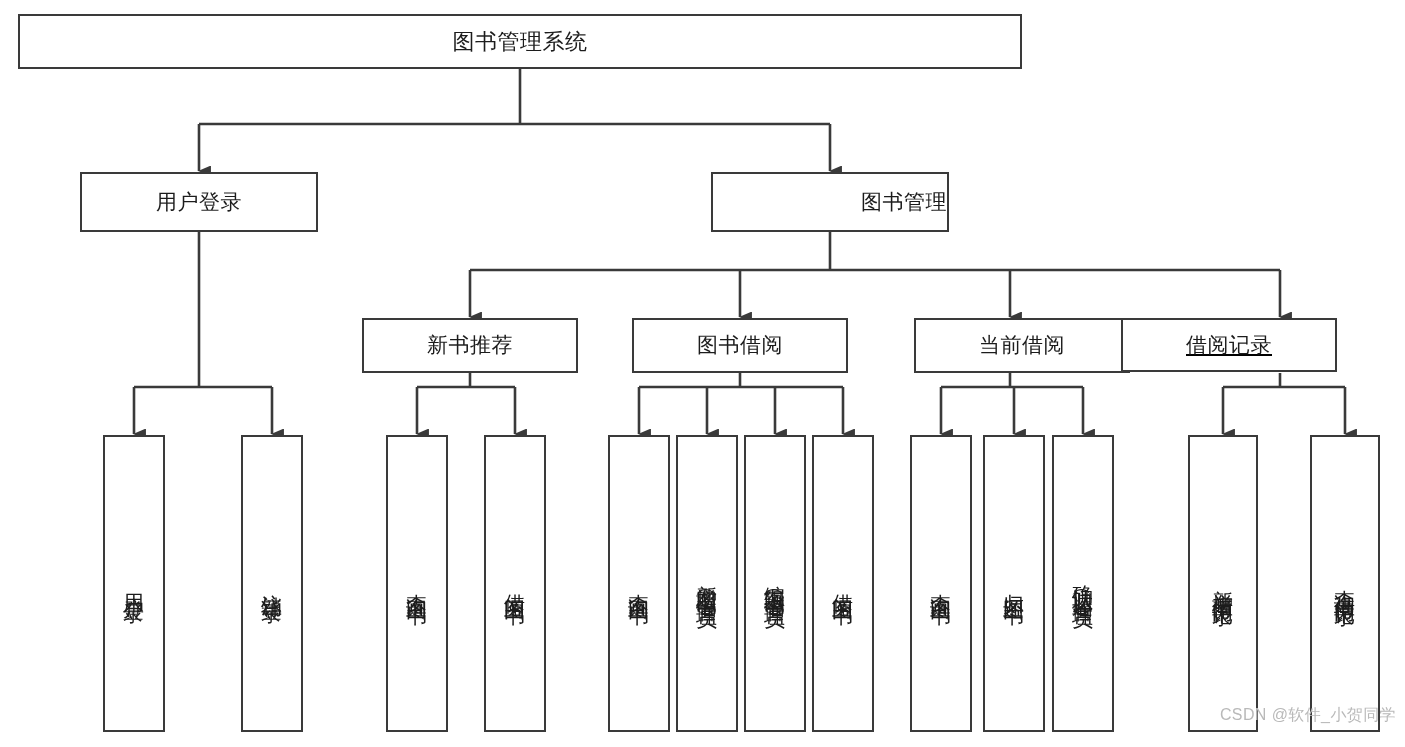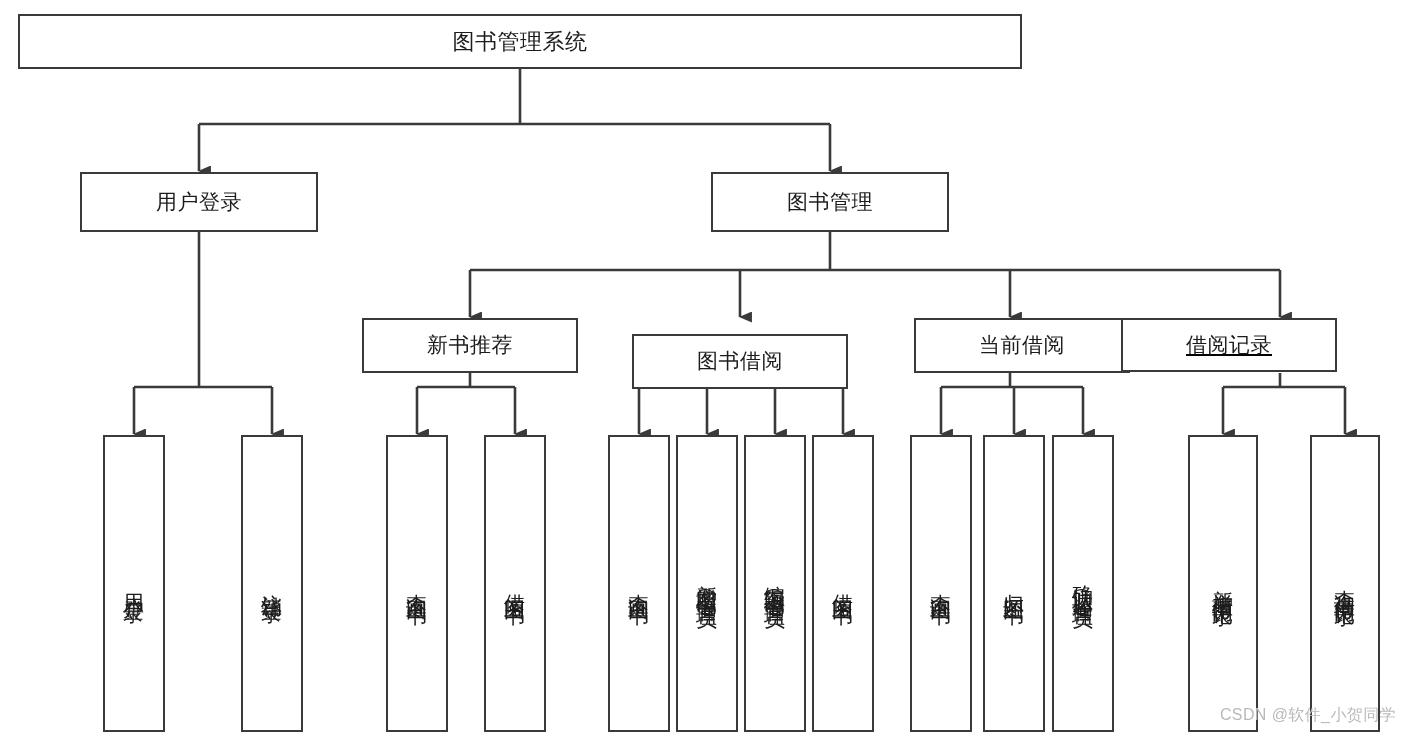--- a/index.html
+++ b/index.html
@@ -120,27 +120,27 @@
       </g>
   </svg>
 
   <div id="node-layer">
       <div class="node root horiz" style="left: 18px; top: 14px; width: 1004px; height: 55px;">
         <span class="label">图书管理系统</span>
       </div>
       <div class="node l1 horiz" style="left: 80px; top: 172px; width: 238px; height: 60px;">
         <span class="label">用户登录</span>
       </div>
-      <div class="node l1 horiz" style="left: 711px; top: 172px; width: 238px; height: 60px;">
+      <div class="node l1 horiz" style="left: 711px; top: 172px; width: 238px; height: 60px; justify-content: flex-end;">
         <span class="label">图书管理</span>
       </div>
       <div class="node l2 horiz" style="left: 362px; top: 318px; width: 216px; height: 55px;">
         <span class="label">新书推荐</span>
       </div>
-      <div class="node l2 horiz" style="left: 632px; top: 318px; width: 216px; height: 55px; margin-top: 16px;">
+      <div class="node l2 horiz" style="left: 632px; top: 318px; width: 216px; height: 55px;">
         <span class="label">图书借阅</span>
       </div>
       <div class="node l2 horiz" style="left: 902px; top: 318px; width: 216px; height: 55px; margin-left: 12px;">
         <span class="label">当前借阅</span>
       </div>
       <div class="node l2 horiz" style="left: 1121px; top: 318px; width: 216px; height: 54px; text-decoration: underline;">
         <span class="label">借阅记录</span>
       </div>
       <div class="node l3 vert" style="left: 103px; top: 435px; width: 62px; height: 297px;">
         <span class="label">用户登录</span>

